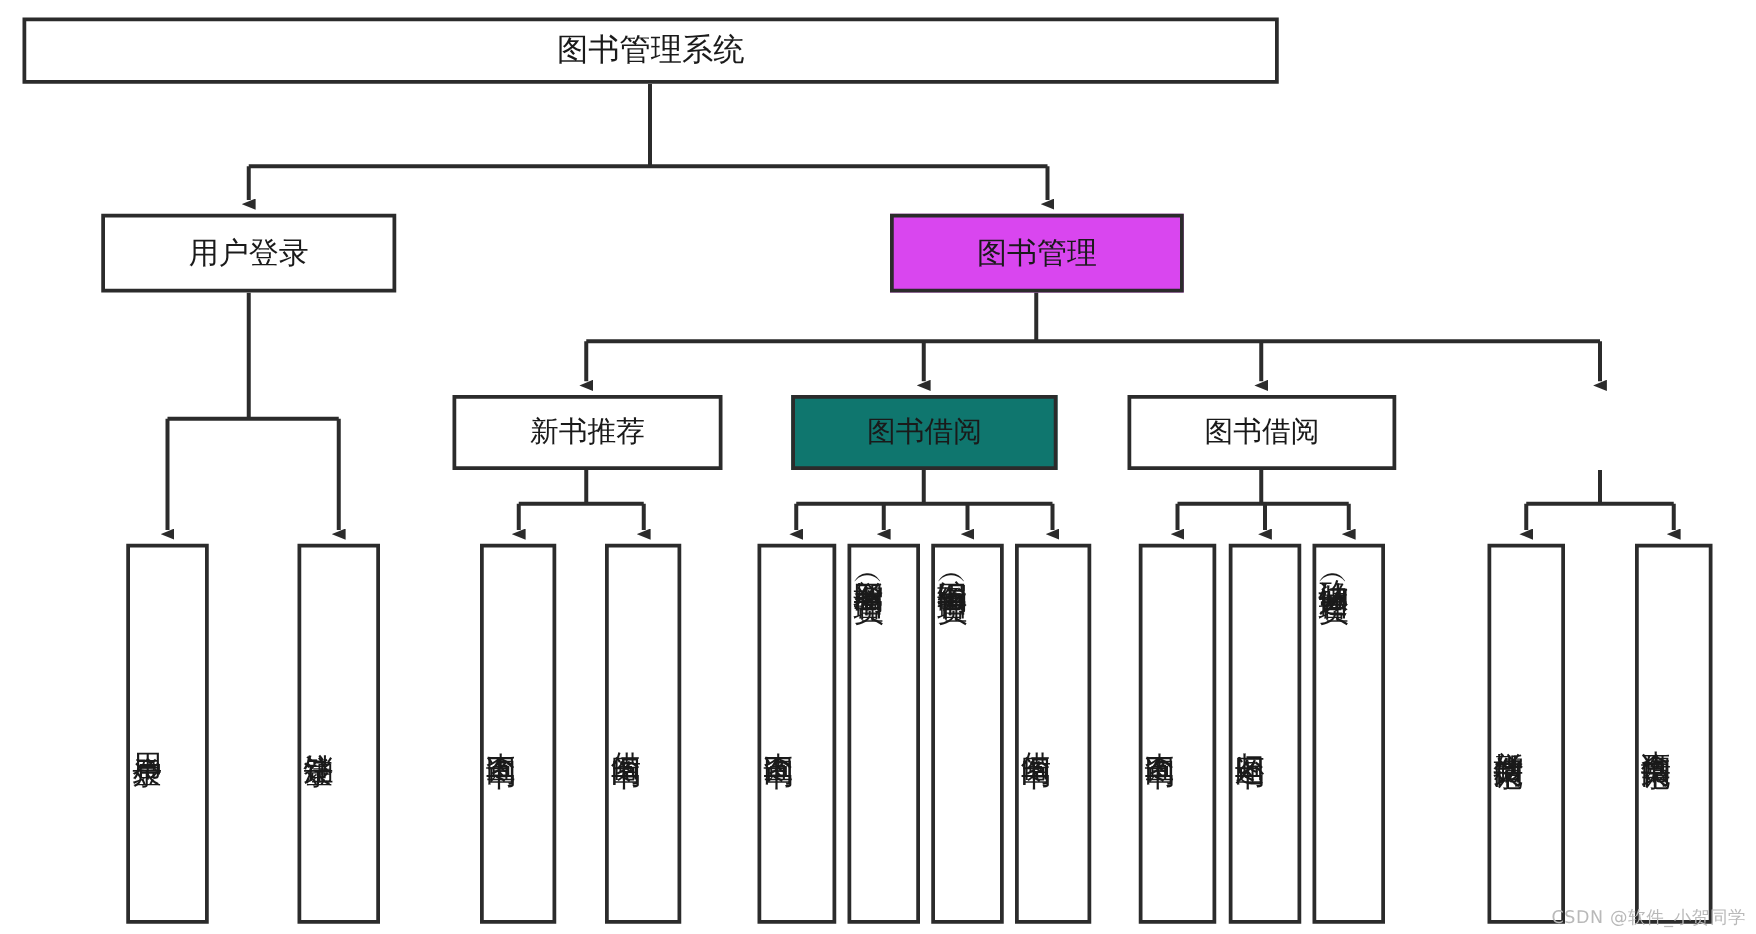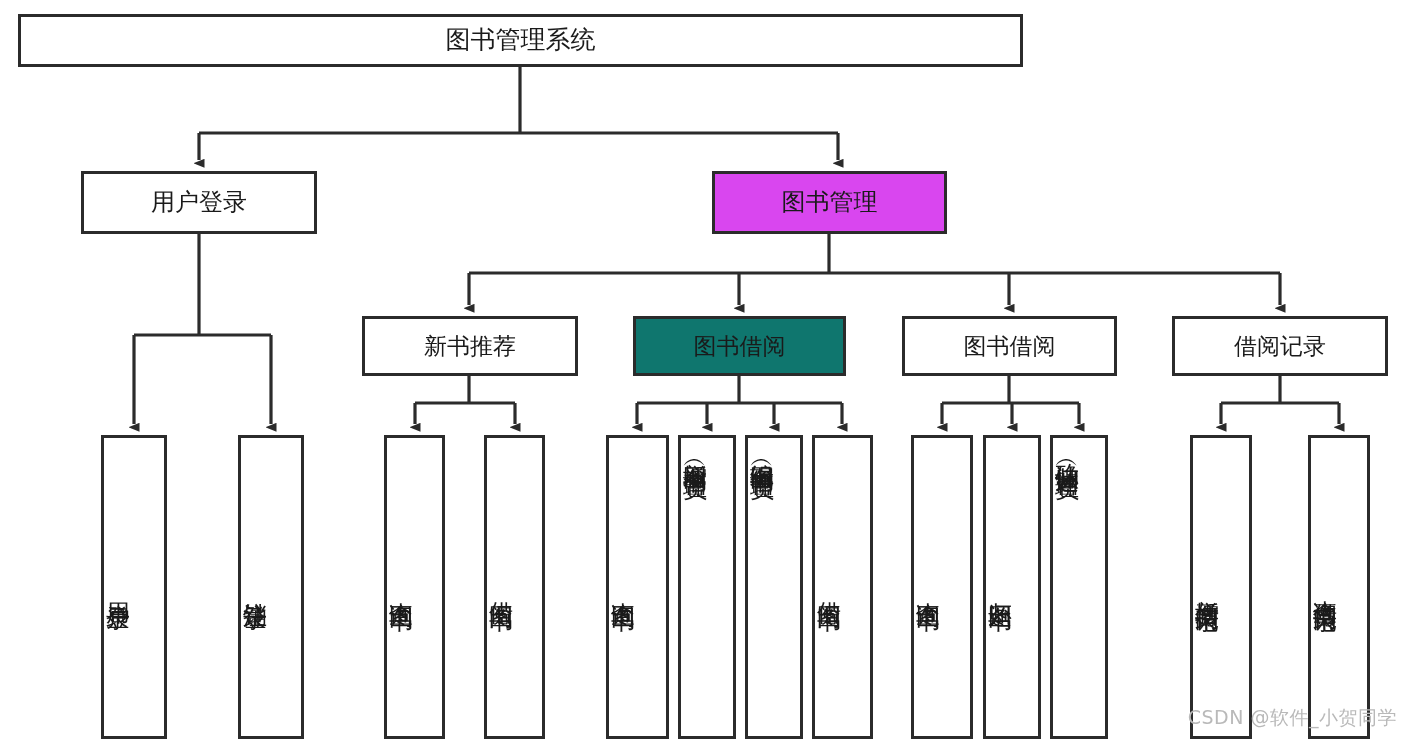--- a/index.html
+++ b/index.html
@@ -44,22 +44,22 @@
     letter-spacing:2px;
   }
   .leaf.vcenter .vtext{margin-top:auto;margin-bottom:auto;}
   .leaf{flex-direction:column;}
   .leaf.vcenter{justify-content:center;}
   .leaf.vtop{justify-content:flex-start;}
   .leaf.vtop .vtext{margin-top:6px;}
 
   #watermark{
     position:absolute;
-    right:8px;bottom:16px;
-    font-size:19px;
+    right:8px;bottom:4px;
+    font-size:14px;
     color:#b9b9b9;
     letter-spacing:0.5px;
     white-space:nowrap;
     pointer-events:none;
     margin-left:12px;
   }
 </style>
 </head>
 <body>
 
@@ -128,23 +128,20 @@
 
   <div class="node lvl3" style="left: 362px; top: 316px; width: 216px; height: 60px; border-color: rgb(43, 43, 43); background: rgb(255, 255, 255); color: rgb(26, 26, 26); text-align: center;">
     <span>新书推荐</span>
   </div>
   <div class="node lvl3" style="left: 633px; top: 316px; width: 213px; height: 60px; border-color: rgb(43, 43, 43); background: #0f766e; color: rgb(26, 26, 26);">
     <span>图书借阅</span>
   </div>
   <div class="node lvl3" style="left: 902px; top: 316px; width: 215px; height: 60px; border-color: rgb(43, 43, 43); background: rgb(255, 255, 255); color: rgb(26, 26, 26);">
     <span>图书借阅</span>
   </div>
-  <div class="node lvl3" style="left: 1172px; top: 316px; width: 216px; height: 60px; border-color: rgb(43, 43, 43); background: rgb(255, 255, 255); color: rgb(26, 26, 26);">
-    <span>借阅记录</span>
-  </div>
 
   <div class="node leaf vcenter" style="left: 101px; top: 435px; width: 66px; height: 304px; border-color: rgb(43, 43, 43); background: rgb(255, 255, 255); color: rgb(26, 26, 26);">
     <span class="vtext">用户登录</span>
   </div>
   <div class="node leaf vcenter" style="left: 238px; top: 435px; width: 66px; height: 304px; border-color: rgb(43, 43, 43); background: rgb(255, 255, 255); color: rgb(26, 26, 26);">
     <span class="vtext">注销登录</span>
   </div>
   <div class="node leaf vcenter" style="left: 384px; top: 435px; width: 61px; height: 304px; border-color: rgb(43, 43, 43); background: rgb(255, 255, 255); color: rgb(26, 26, 26);">
     <span class="vtext">查询图书</span>
   </div>

